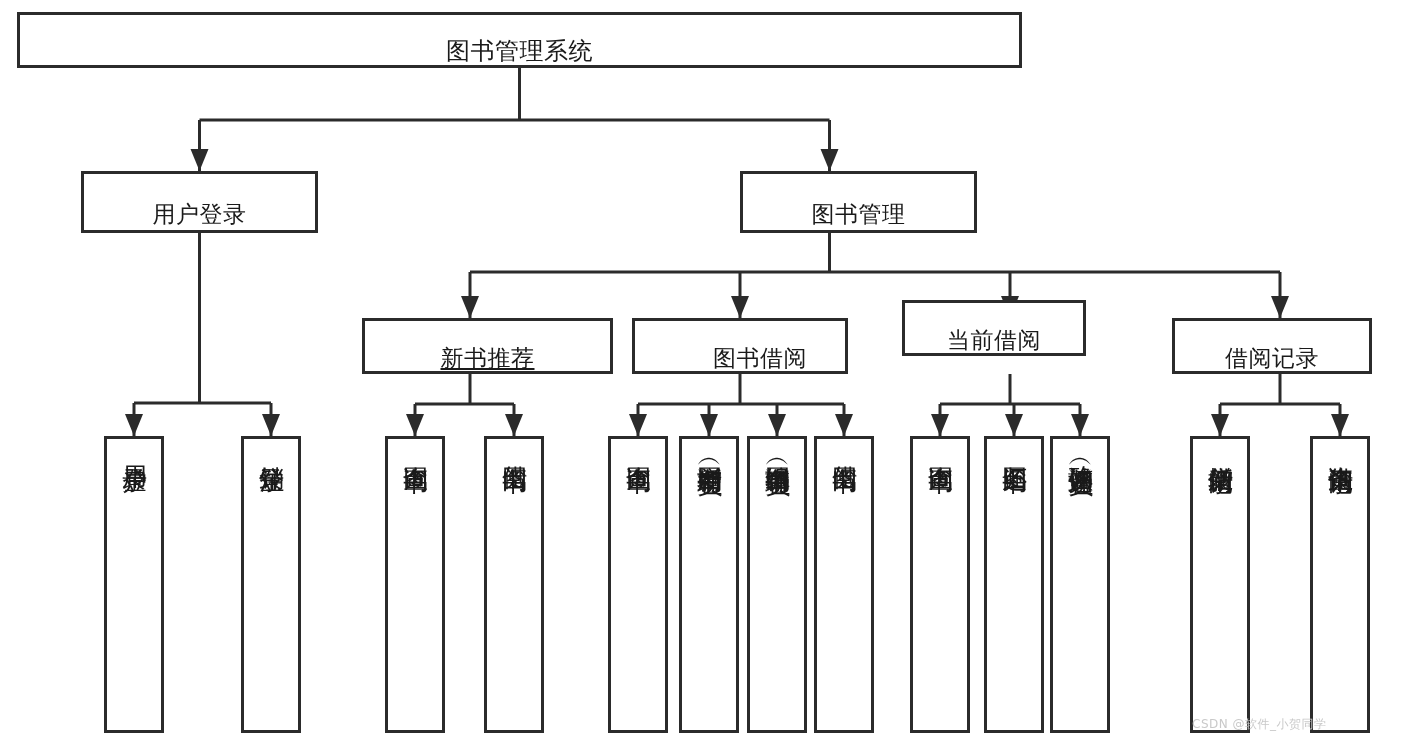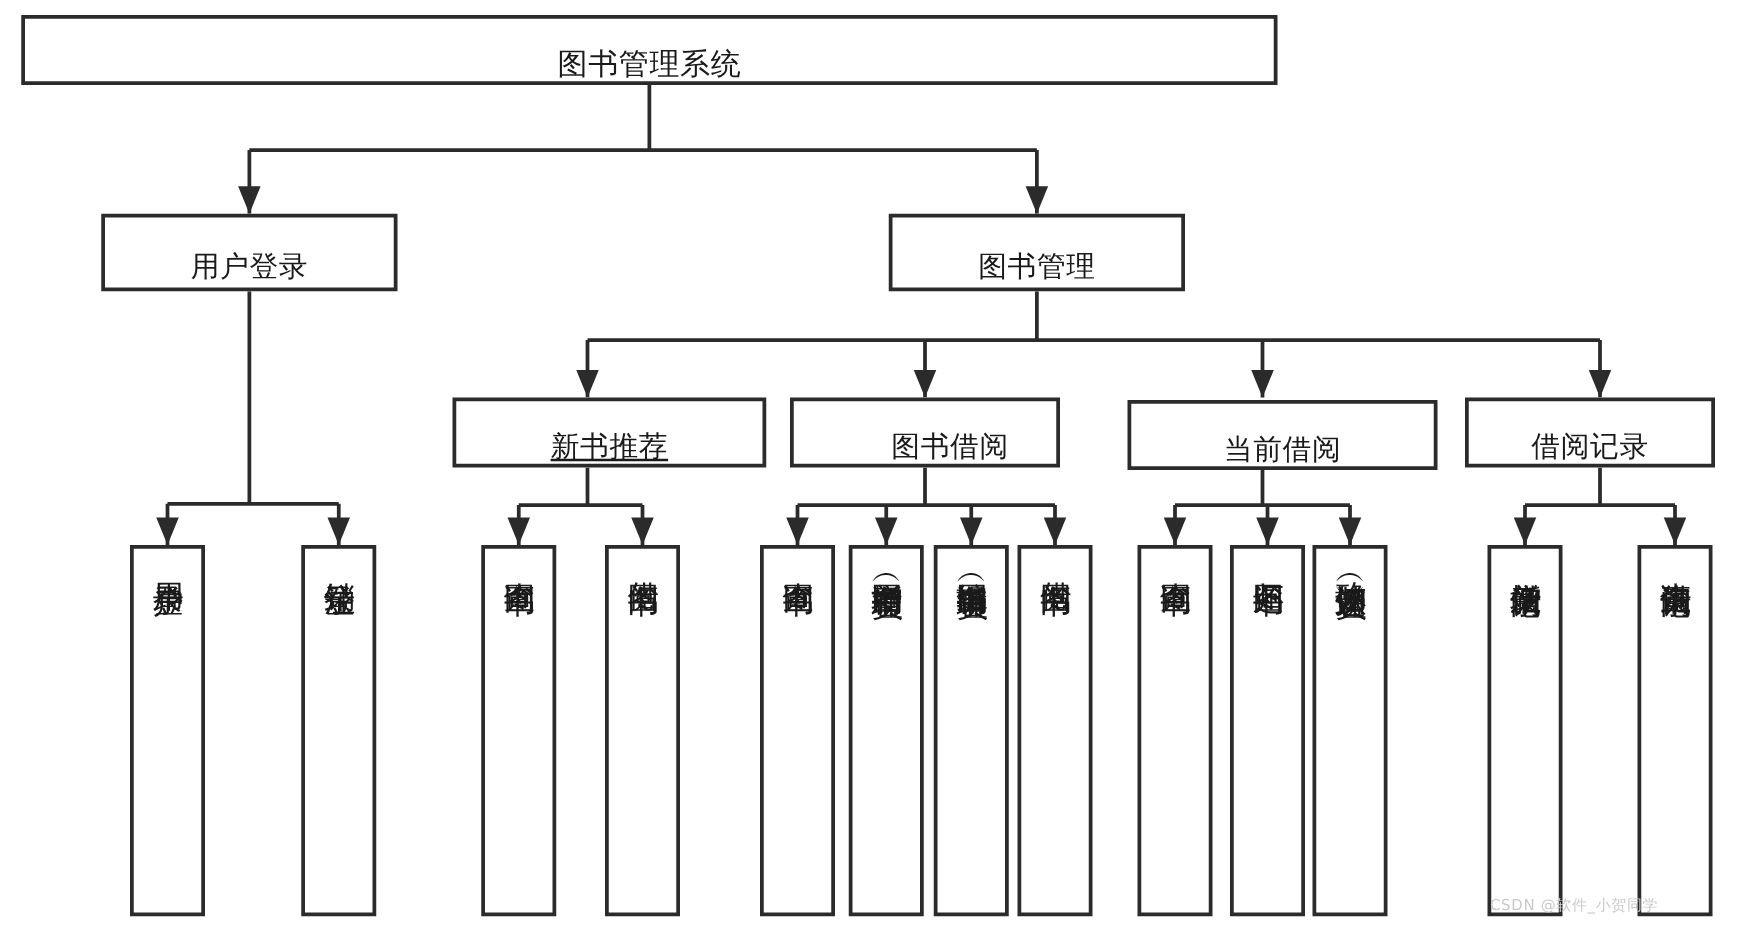--- a/index.html
+++ b/index.html
@@ -127,30 +127,30 @@
       <line x1="1340" y1="404" x2="1340" y2="436" stroke="#2b2b2b" stroke-width="3"></line>
       <path d="M 1331 414 L 1349 414 L 1340 436 Z" fill="#2b2b2b"></path>
     </svg>
   <div id="nodes-layer">
       <div class="node horiz title" style="left: 17px; top: 12px; width: 1005px; height: 56px; border-color: rgb(43, 43, 43);">
         <span class="label">图书管理系统</span>
       </div>
       <div class="node horiz" style="left: 81px; top: 171px; width: 237px; height: 62px; border-color: rgb(43, 43, 43);">
         <span class="label">用户登录</span>
       </div>
-      <div class="node horiz" style="left: 711px; top: 171px; width: 237px; height: 62px; border-color: rgb(43, 43, 43);">
+      <div class="node horiz" style="left: 740px; top: 171px; width: 237px; height: 62px; border-color: rgb(43, 43, 43);">
         <span class="label">图书管理</span>
       </div>
       <div class="node horiz" style="left: 362px; top: 318px; width: 251px; height: 56px; border-color: rgb(43, 43, 43); text-decoration: underline;">
         <span class="label">新书推荐</span>
       </div>
       <div class="node horiz" style="left: 632px; top: 318px; width: 216px; height: 56px; border-color: rgb(43, 43, 43); padding-left: 40px;">
         <span class="label">图书借阅</span>
       </div>
-      <div class="node horiz" style="left: 902px; top: 320px; width: 248px; height: 56px; border-color: rgb(43, 43, 43);">
+      <div class="node horiz" style="left: 902px; top: 300px; width: 184px; height: 56px; border-color: rgb(43, 43, 43);">
         <span class="label">当前借阅</span>
       </div>
       <div class="node horiz" style="left: 1172px; top: 318px; width: 200px; height: 56px; border-color: rgb(43, 43, 43);">
         <span class="label">借阅记录</span>
       </div>
       <div class="node vert" style="left: 104px; top: 436px; width: 60px; height: 297px; border-color: rgb(43, 43, 43);">
         <span class="label">用户登录</span>
       </div>
       <div class="node vert" style="left: 241px; top: 436px; width: 60px; height: 297px; border-color: rgb(43, 43, 43);">
         <span class="label">注销登录</span>

